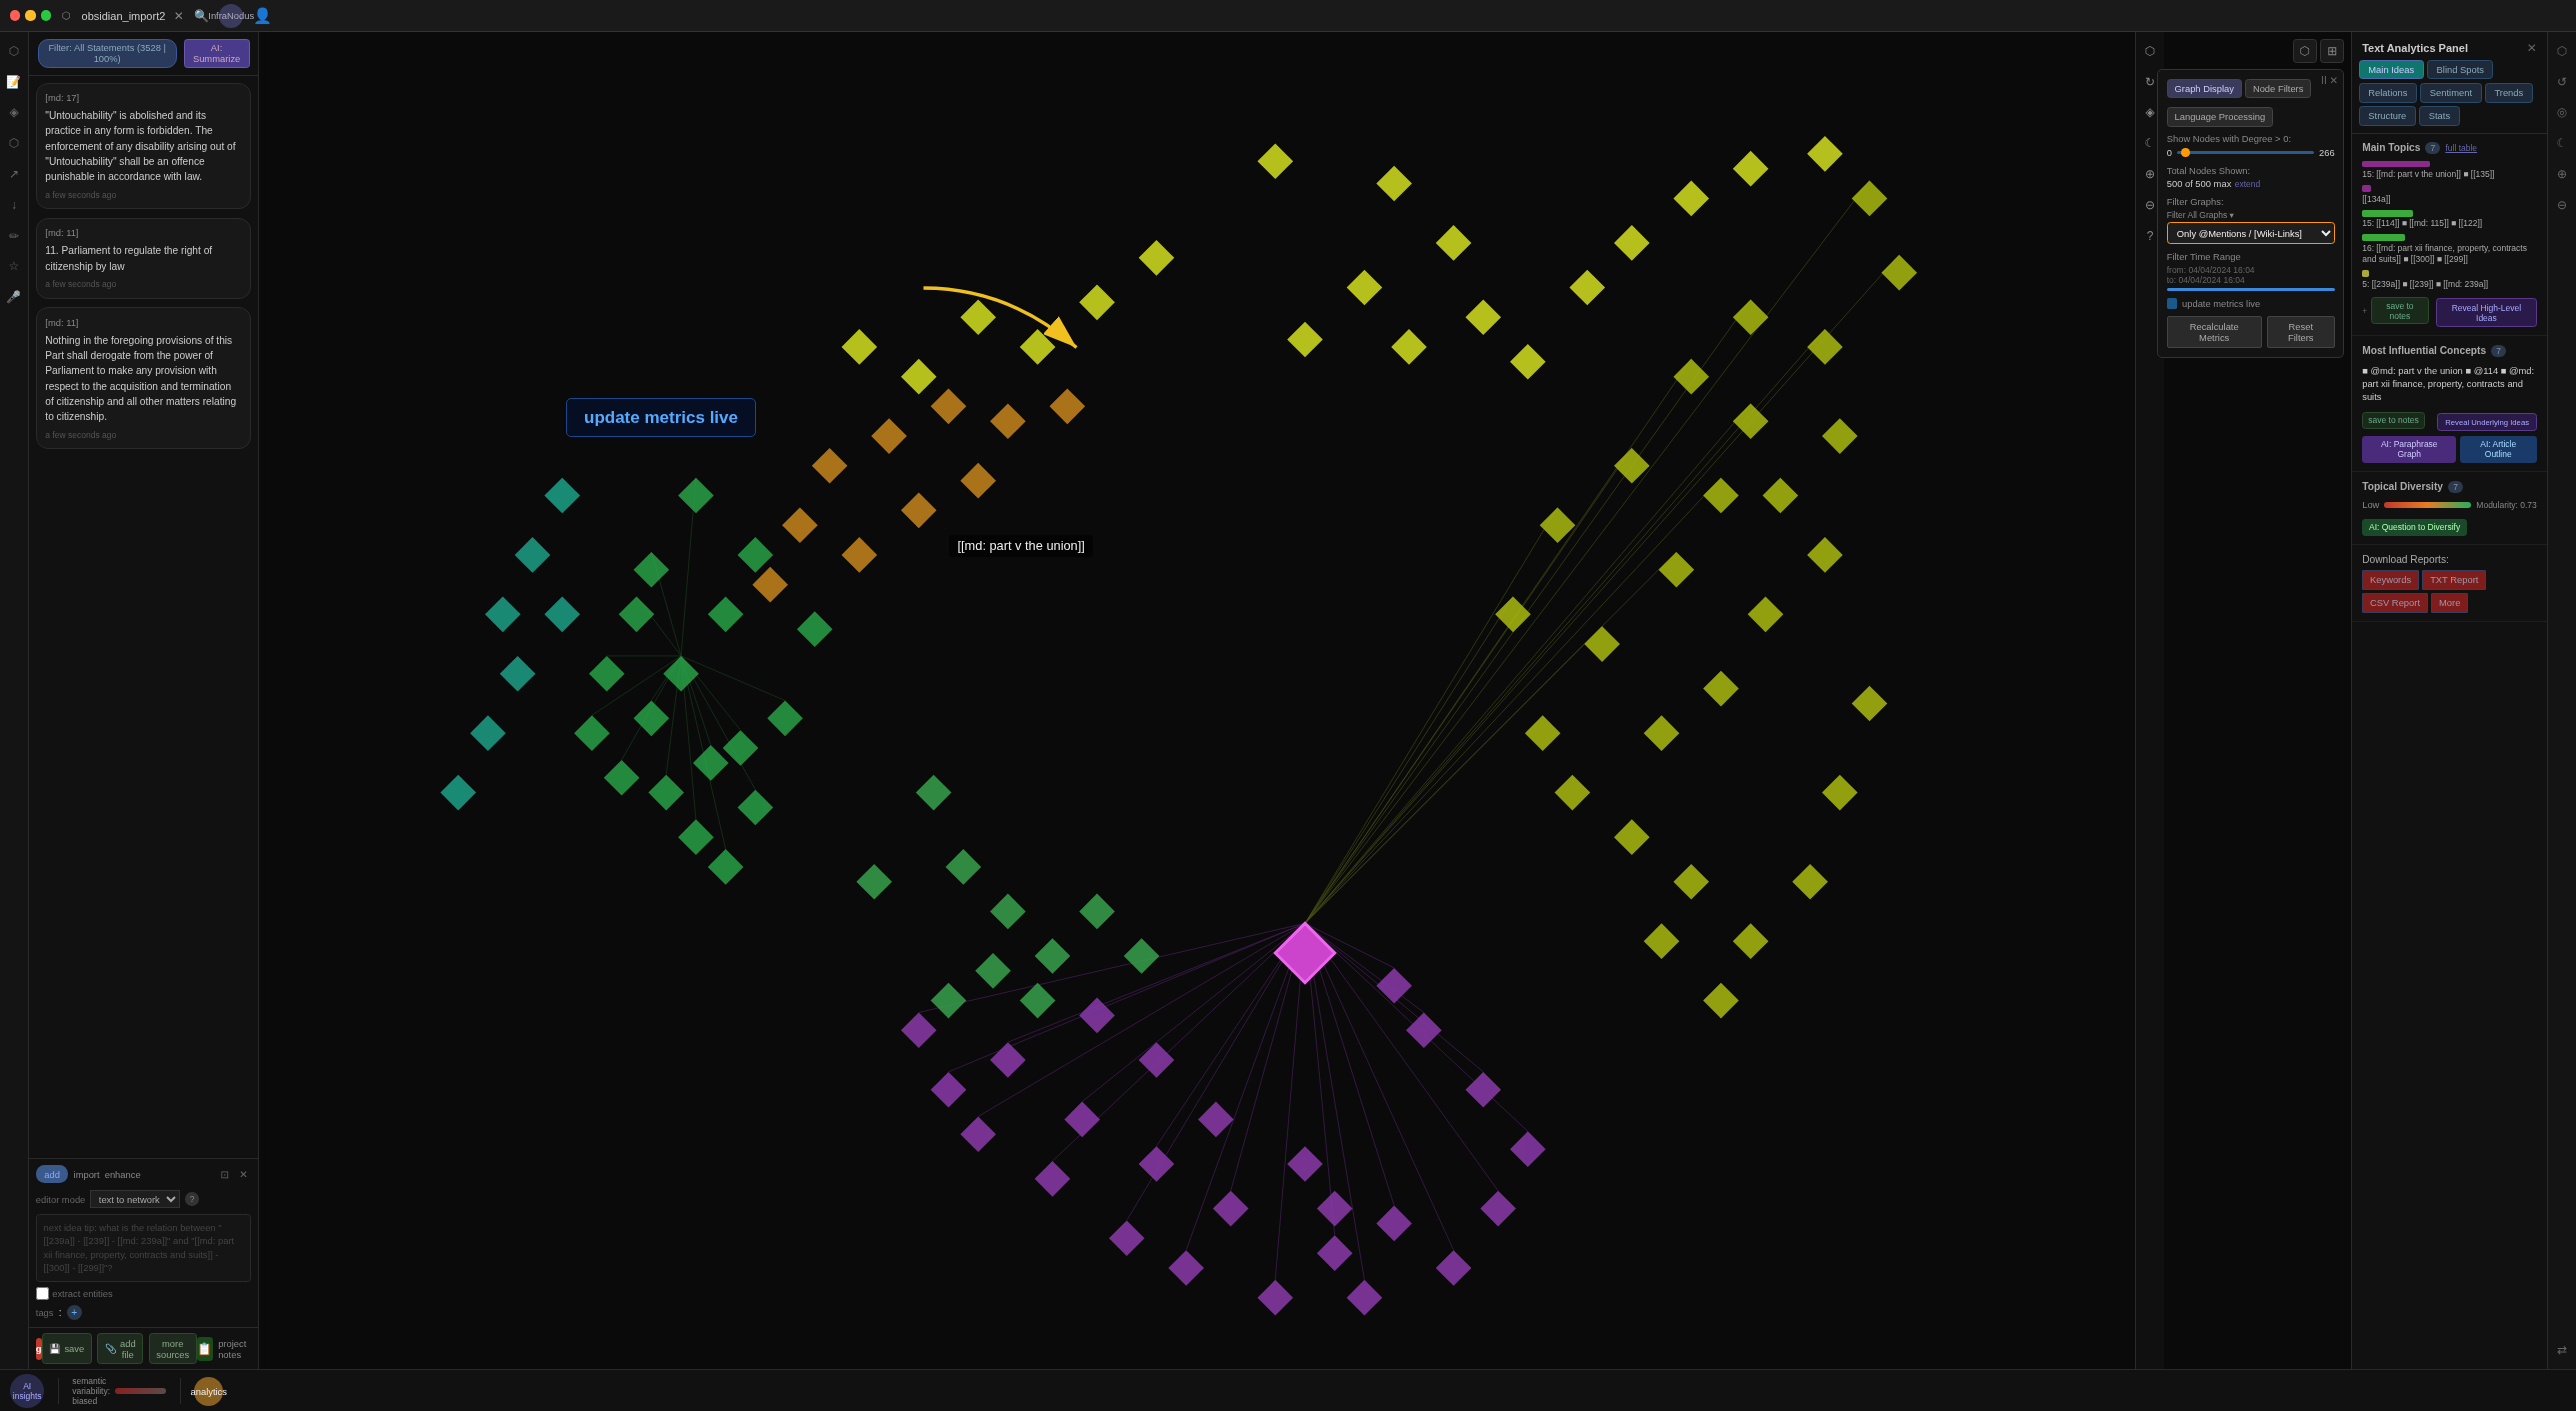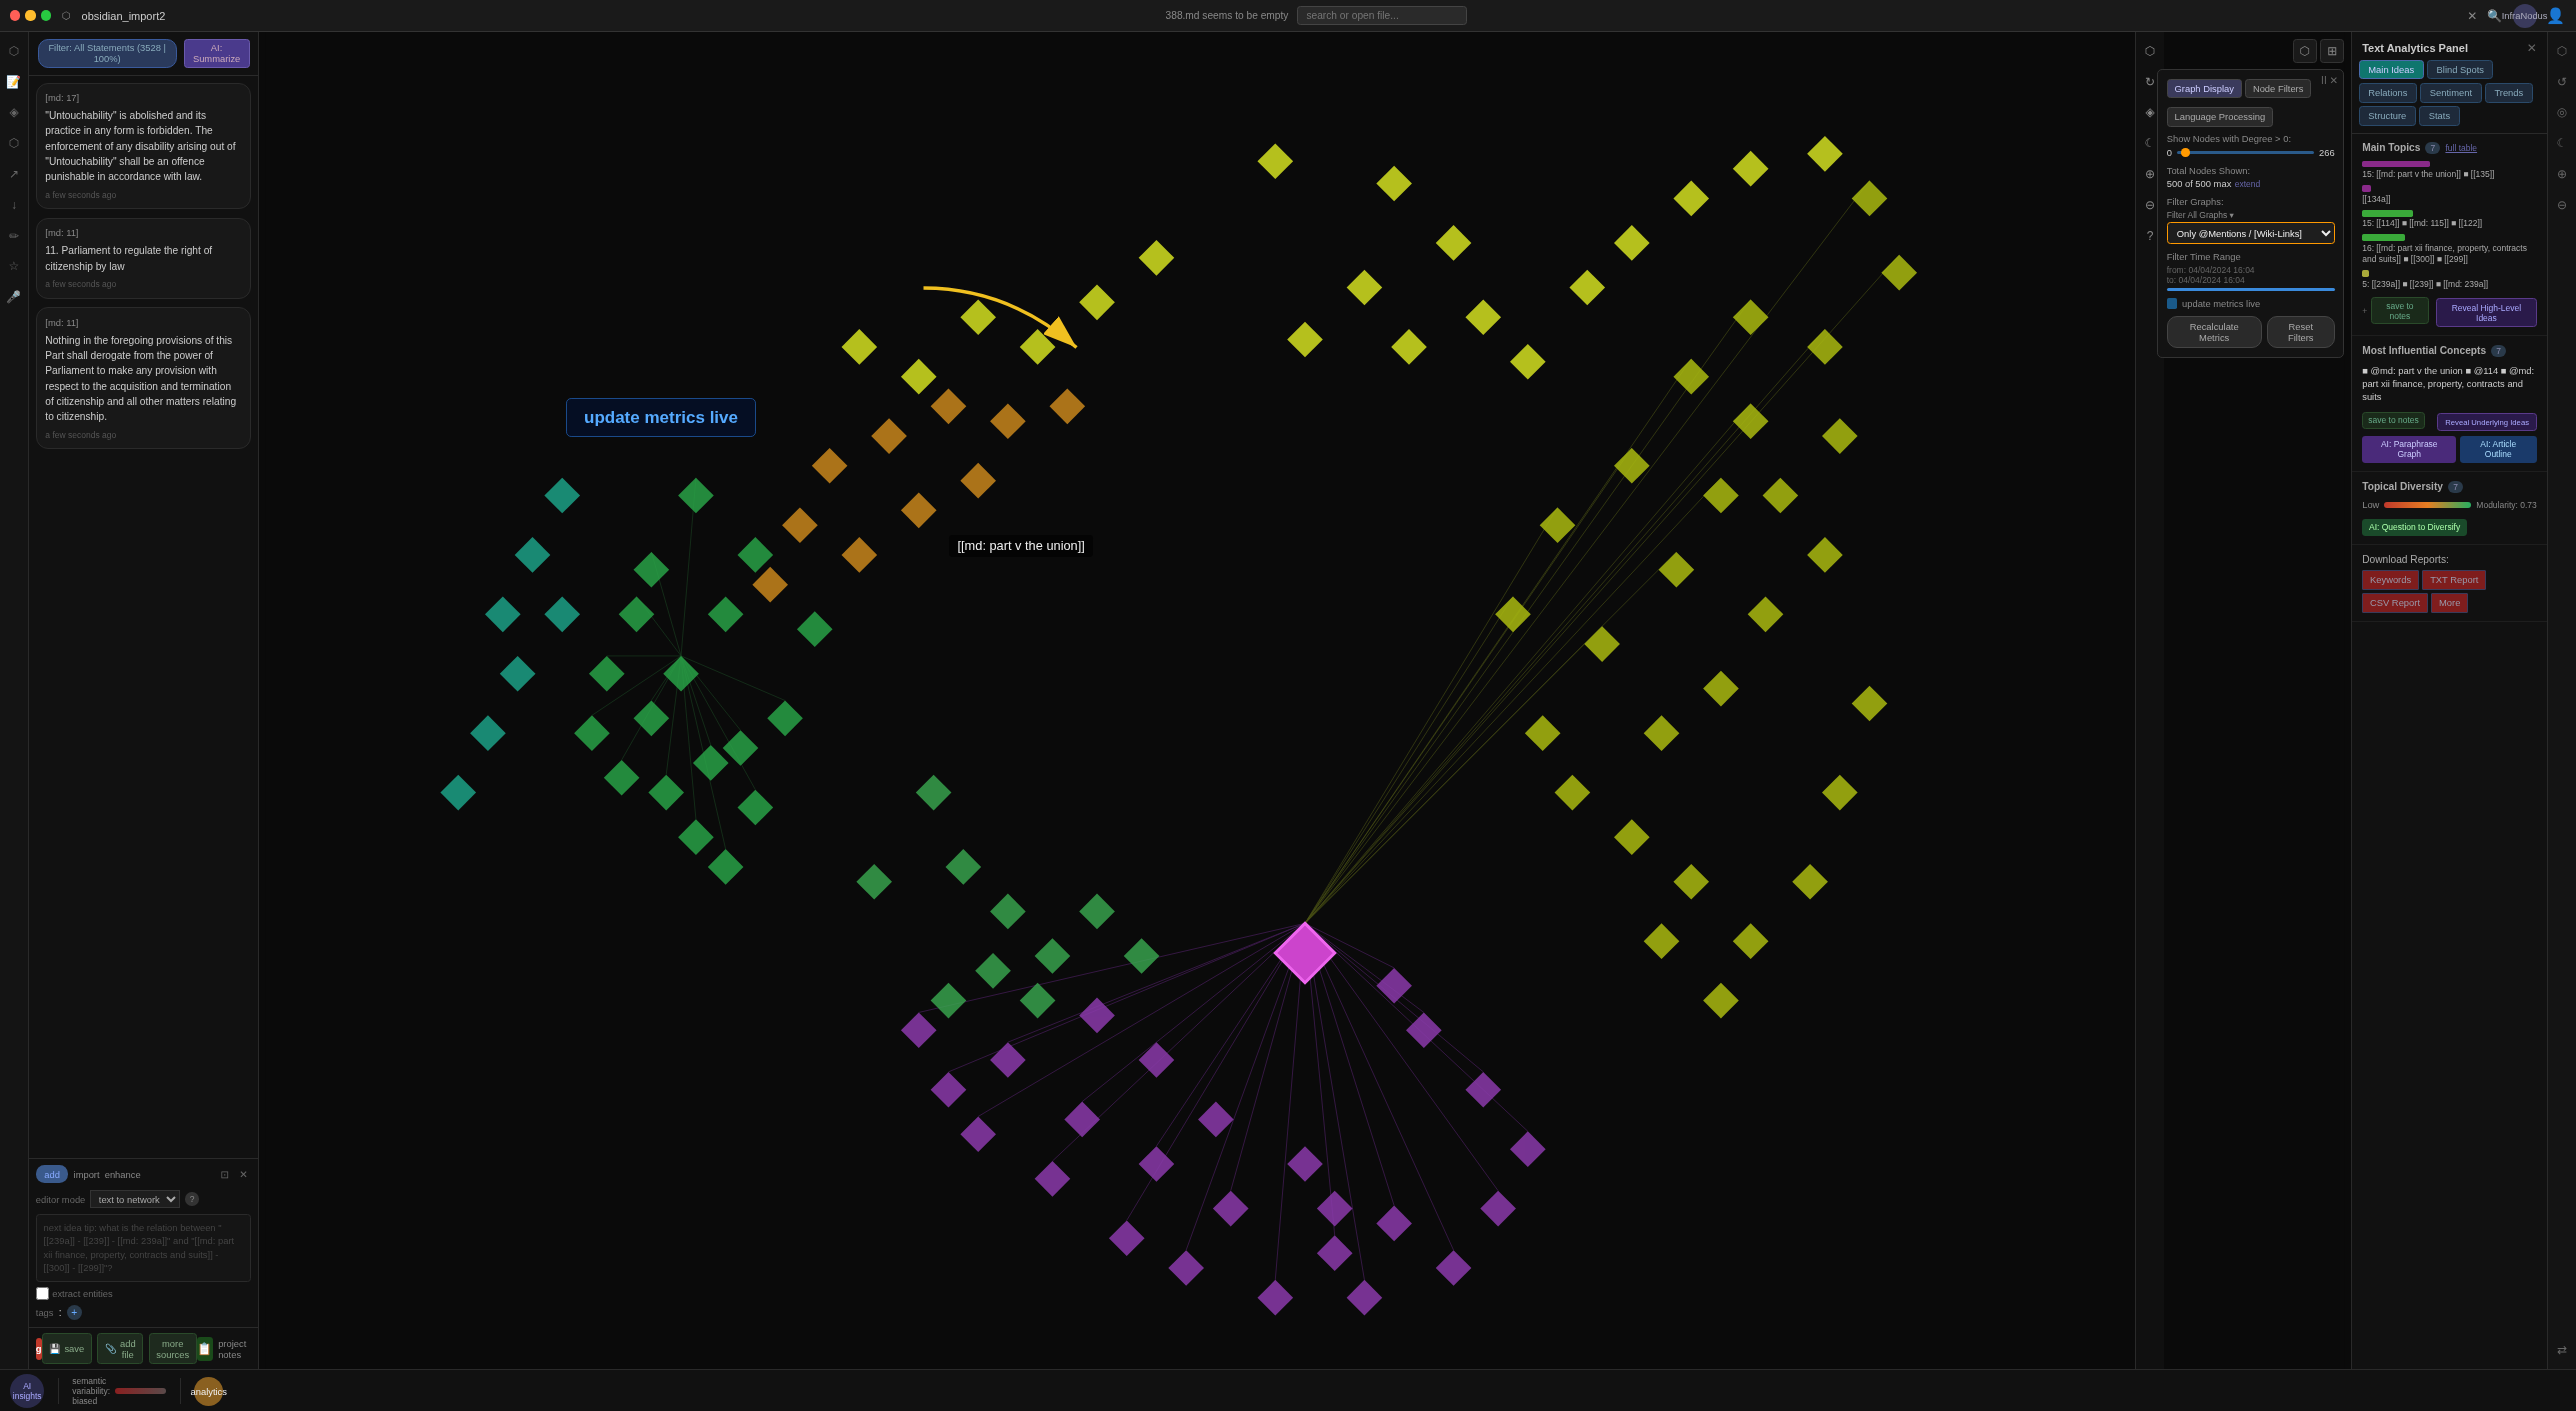--- a/index.html
+++ b/index.html
@@ -438,21 +438,21 @@
       border-radius: 1.7px;
     }
     .gp-btn-row {
       display: flex;
       gap: 5.1px;
       margin-top: 6.8px;
     }
     .gp-btn {
       background: #2a2a2a;
       border: 0.9px solid #444;
-      border-radius: 10px;
+      border-radius: 2px;
       padding: 4.3px 8.5px;
       color: #aaa;
       font-size: 9.4px;
       cursor: pointer;
     }
 
     
     .right-panel {
       width: 196px;
       background: #111;
@@ -669,24 +669,20 @@
 <body>
 
 <div class="title-bar">
   <div class="window-controls">
     <div class="wc wc-close"></div>
     <div class="wc wc-min"></div>
     <div class="wc wc-max"></div>
   </div>
   <div class="title-bar-icon">⬡</div>
   <span class="title-bar-title">obsidian_import2</span>
-  <div class="title-bar-center">
-    <span class="title-bar-message">388.md seems to be empty</span>
-    <input class="title-bar-search" type="text" placeholder="search or open file..." style="">
-  </div>
   <div class="title-bar-right">
     <span class="title-bar-close">✕</span>
     <span style="color:#888;font-size:12px;">🔍</span>
     <span class="title-bar-user">InfraNodus</span>
     <span style="font-size:15.3px;">👤</span>
   </div>
 </div>
 
 <div class="main-layout">
 

